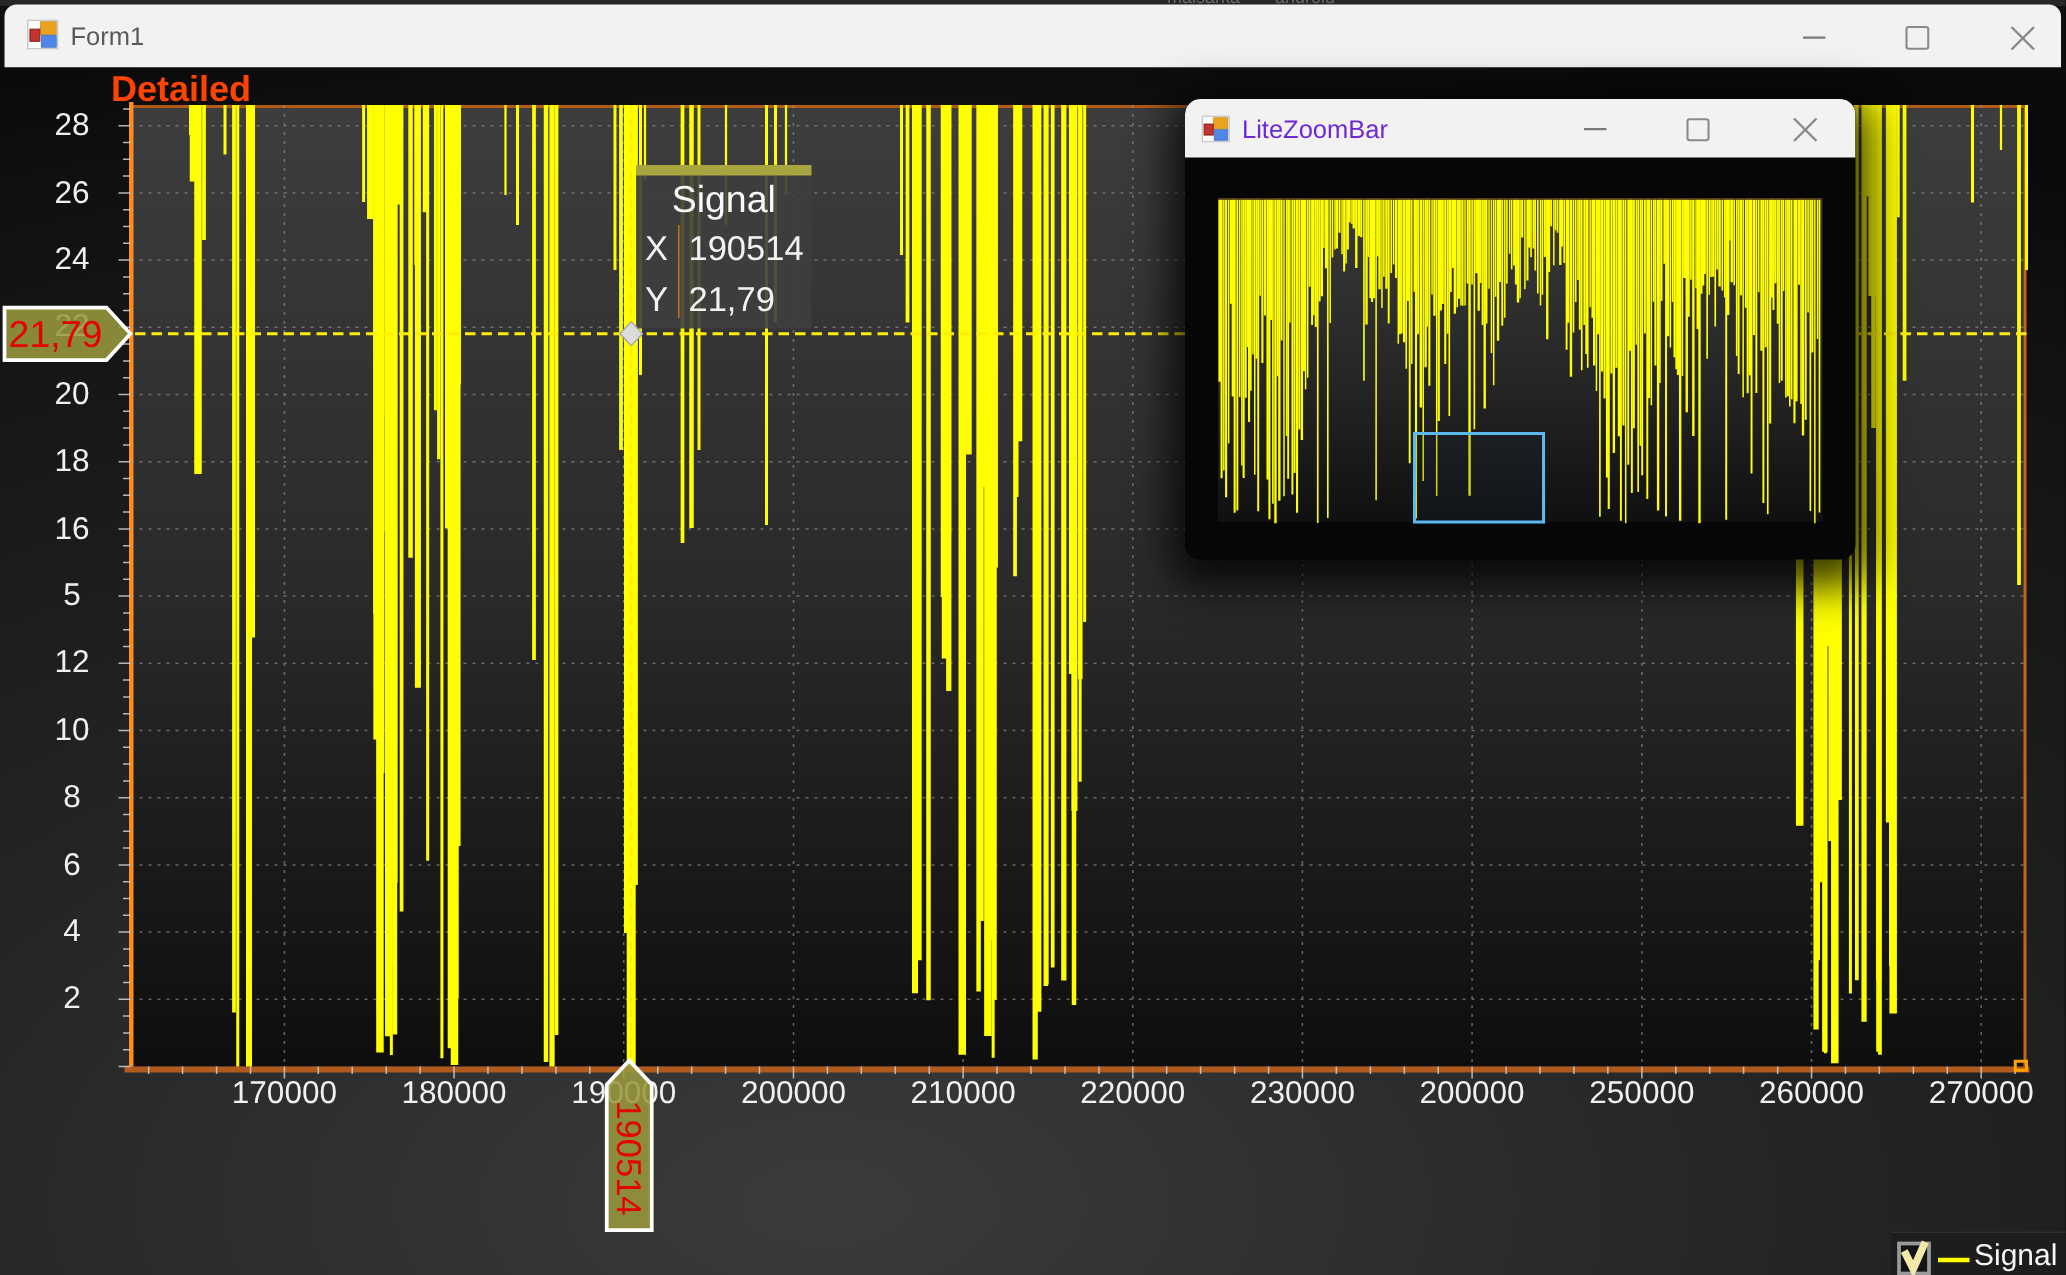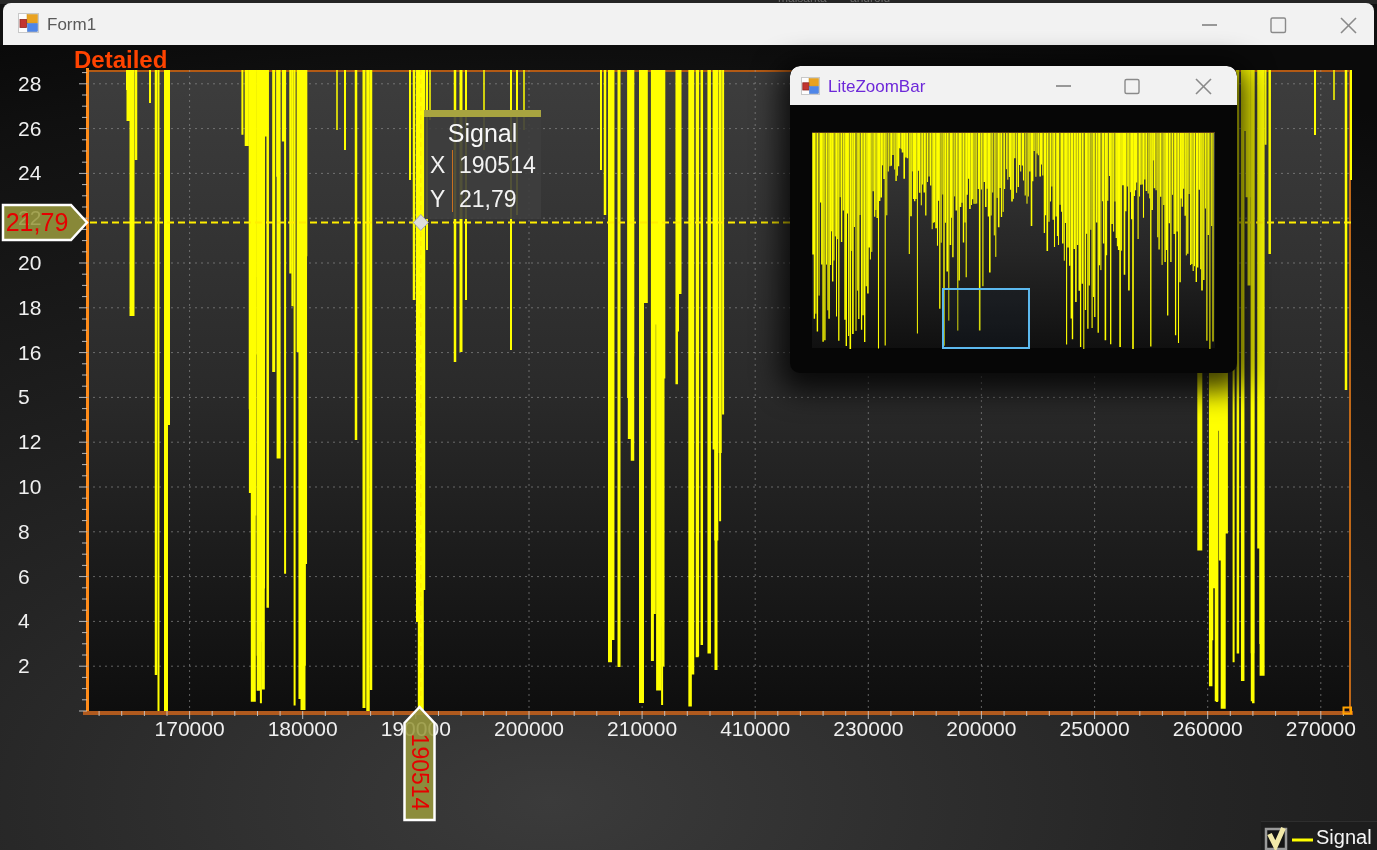--- a/index.html
+++ b/index.html
@@ -7,21 +7,21 @@
 #topstrip{position:absolute;left:0;top:0;width:1377px;height:4px;background:#262626;overflow:hidden}
 #titlebar{position:absolute;left:3px;top:3px;width:1371px;height:42px;background:#f2f2f2;border-radius:8px 8px 0 0}
 #form1{position:absolute;left:44px;top:12px;font-size:17px;color:#5a5a5a}
 #chart{position:absolute;left:0;top:45px;width:1377px;height:805px;
  background:radial-gradient(ellipse 115% 100% at 40% 94%, #3b3b3b 0%, #252525 40%, #101010 90%, #0a0a0a 100%)}
 #plot{position:absolute;left:87px;top:25px;width:1264px;height:641px;
  background:linear-gradient(180deg,#3d3d3d 0%,#2a2a2a 50%,#0e0e0e 100%);
  border-top:2px solid #b35a14;border-right:2px solid #c06818}
 #yaxis{position:absolute;left:86px;top:23px;width:3px;height:645px;background:#ff8c1a}
 #xaxis{position:absolute;left:83px;top:666px;width:1270px;height:4px;background:#b05a1e}
-.ylab{position:absolute;right:1299px;width:60px;text-align:left;font-size:21px;color:#f0f0f0;height:22px;line-height:22px}
+.ylab{position:absolute;right:1299px;width:60px;text-align:center;font-size:21px;color:#f0f0f0;height:22px;line-height:22px}
 .xlab{position:absolute;top:672px;width:120px;text-align:center;font-size:21px;color:#f0f0f0}
 #dtitle{position:absolute;left:74px;top:1px;font-size:24px;font-weight:bold;color:#ff4300}
 #xtitle{position:absolute;left:619px;top:691px;width:200px;text-align:center;font-size:21px;color:#eea22e}
 #tooltip{position:absolute;left:424px;top:65px;width:117px;height:109px;background:rgba(62,62,62,0.9)}
 #tooltip .bar{position:absolute;left:0;top:0;width:117px;height:7px;background:#a8a440}
 #tooltip .t{position:absolute;left:0;top:9px;width:117px;text-align:center;font-size:25px;color:#f8f8f8}
 #tooltip .sep{position:absolute;left:28px;top:40px;width:1px;height:62px;background:#c87020}
 .trow{position:absolute;font-size:23px;color:#f2f2f2}
 #legend{position:absolute;left:1261px;top:776px;width:116px;height:29px;background:#1d1d1d;border-top:1px solid #2e2e2e}
 #zoombar{position:absolute;left:790px;top:66px;width:447px;height:307px;border-radius:10px;background:#060606;
@@ -86,21 +86,21 @@
 <div class="ylab" style="top:162.2px">22</div>
 <div class="ylab" style="top:117.4px">24</div>
 <div class="ylab" style="top:72.6px">26</div>
 <div class="ylab" style="top:27.799999999999997px">28</div>
 
   <div class="xlab" style="left:129.6px">170000</div>
 <div class="xlab" style="left:242.7px">180000</div>
 <div class="xlab" style="left:355.8px">190000</div>
 <div class="xlab" style="left:469.0px">200000</div>
 <div class="xlab" style="left:582.1px">210000</div>
-<div class="xlab" style="left:695.2px">410000</div>
+<div class="xlab" style="left:695.2px">220000</div>
 <div class="xlab" style="left:808.3px">230000</div>
 <div class="xlab" style="left:921.4px">200000</div>
 <div class="xlab" style="left:1034.6px">250000</div>
 <div class="xlab" style="left:1147.7px">260000</div>
 <div class="xlab" style="left:1260.8px">270000</div>
 
   <div id="tooltip">
         <div class="bar"></div>
         <div class="t">Signal</div>
         <div class="sep"></div>

